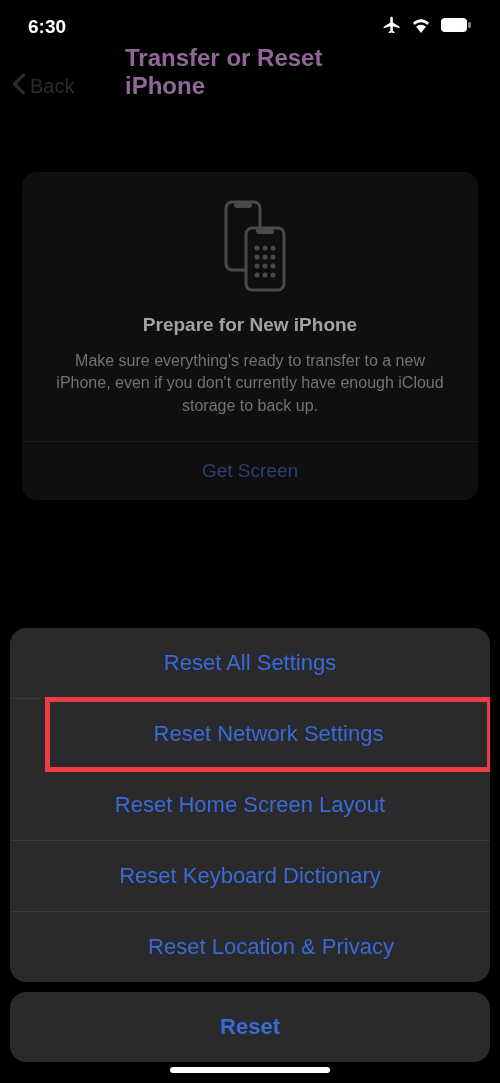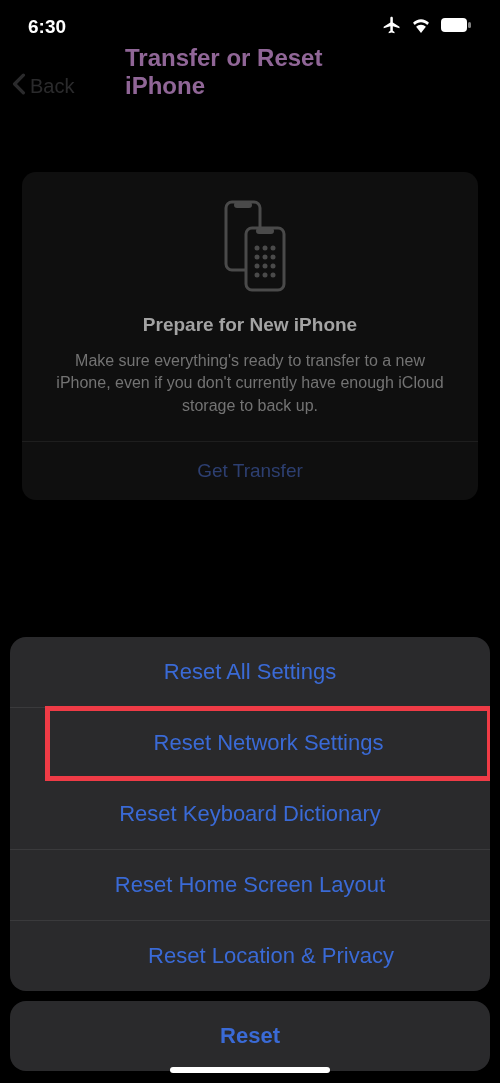--- a/index.html
+++ b/index.html
@@ -76,21 +76,21 @@
       border-top: 1px solid #1e1e1e;
       margin: 24px -18px 0 -18px;
     }
     .get-started {
       color: #2d3f71;
       font-size: 19px;
       padding: 18px 0;
     }
     .sheet {
       position: absolute;
-      bottom: 0;
+      bottom: 9px;
       left: 0;
       right: 0;
       padding: 0 10px 12px 10px;
     }
     .sheet-group {
       background: #2a2a2c;
       border-radius: 16px;
       overflow: hidden;
       margin-bottom: 10px;
     }
@@ -185,27 +185,27 @@
         <circle cx="51" cy="66" r="2.5" fill="#4a4a4a"></circle>
         <circle cx="59" cy="66" r="2.5" fill="#4a4a4a"></circle>
       <circle cx="43" cy="75" r="2.5" fill="#4a4a4a"></circle>
         <circle cx="51" cy="75" r="2.5" fill="#4a4a4a"></circle>
         <circle cx="59" cy="75" r="2.5" fill="#4a4a4a"></circle>
     </svg>
   </div>
   <div class="card-title">Prepare for New iPhone</div>
   <div class="card-desc">Make sure everything's ready to transfer to a new iPhone, even if you don't currently have enough iCloud storage to back up.</div>
   <div class="card-divider"></div>
-  <div class="get-started">Get Transfer</div>
+  <div class="get-started">Get Screen</div>
 </div>
 
 <div class="sheet">
   <div class="sheet-group">
     <div class="sheet-item">Reset All Settings</div>
     <div class="sheet-item highlighted">Reset Network Settings</div>
+    <div class="sheet-item">Reset Home Screen Layout</div>
     <div class="sheet-item">Reset Keyboard Dictionary</div>
-    <div class="sheet-item">Reset Home Screen Layout</div>
     <div class="sheet-item">Reset Location &amp; Privacy</div>
   </div>
   <div class="cancel-button">Reset</div>
 </div>
 
 <div class="home-indicator"></div>
 
 </body></html>

